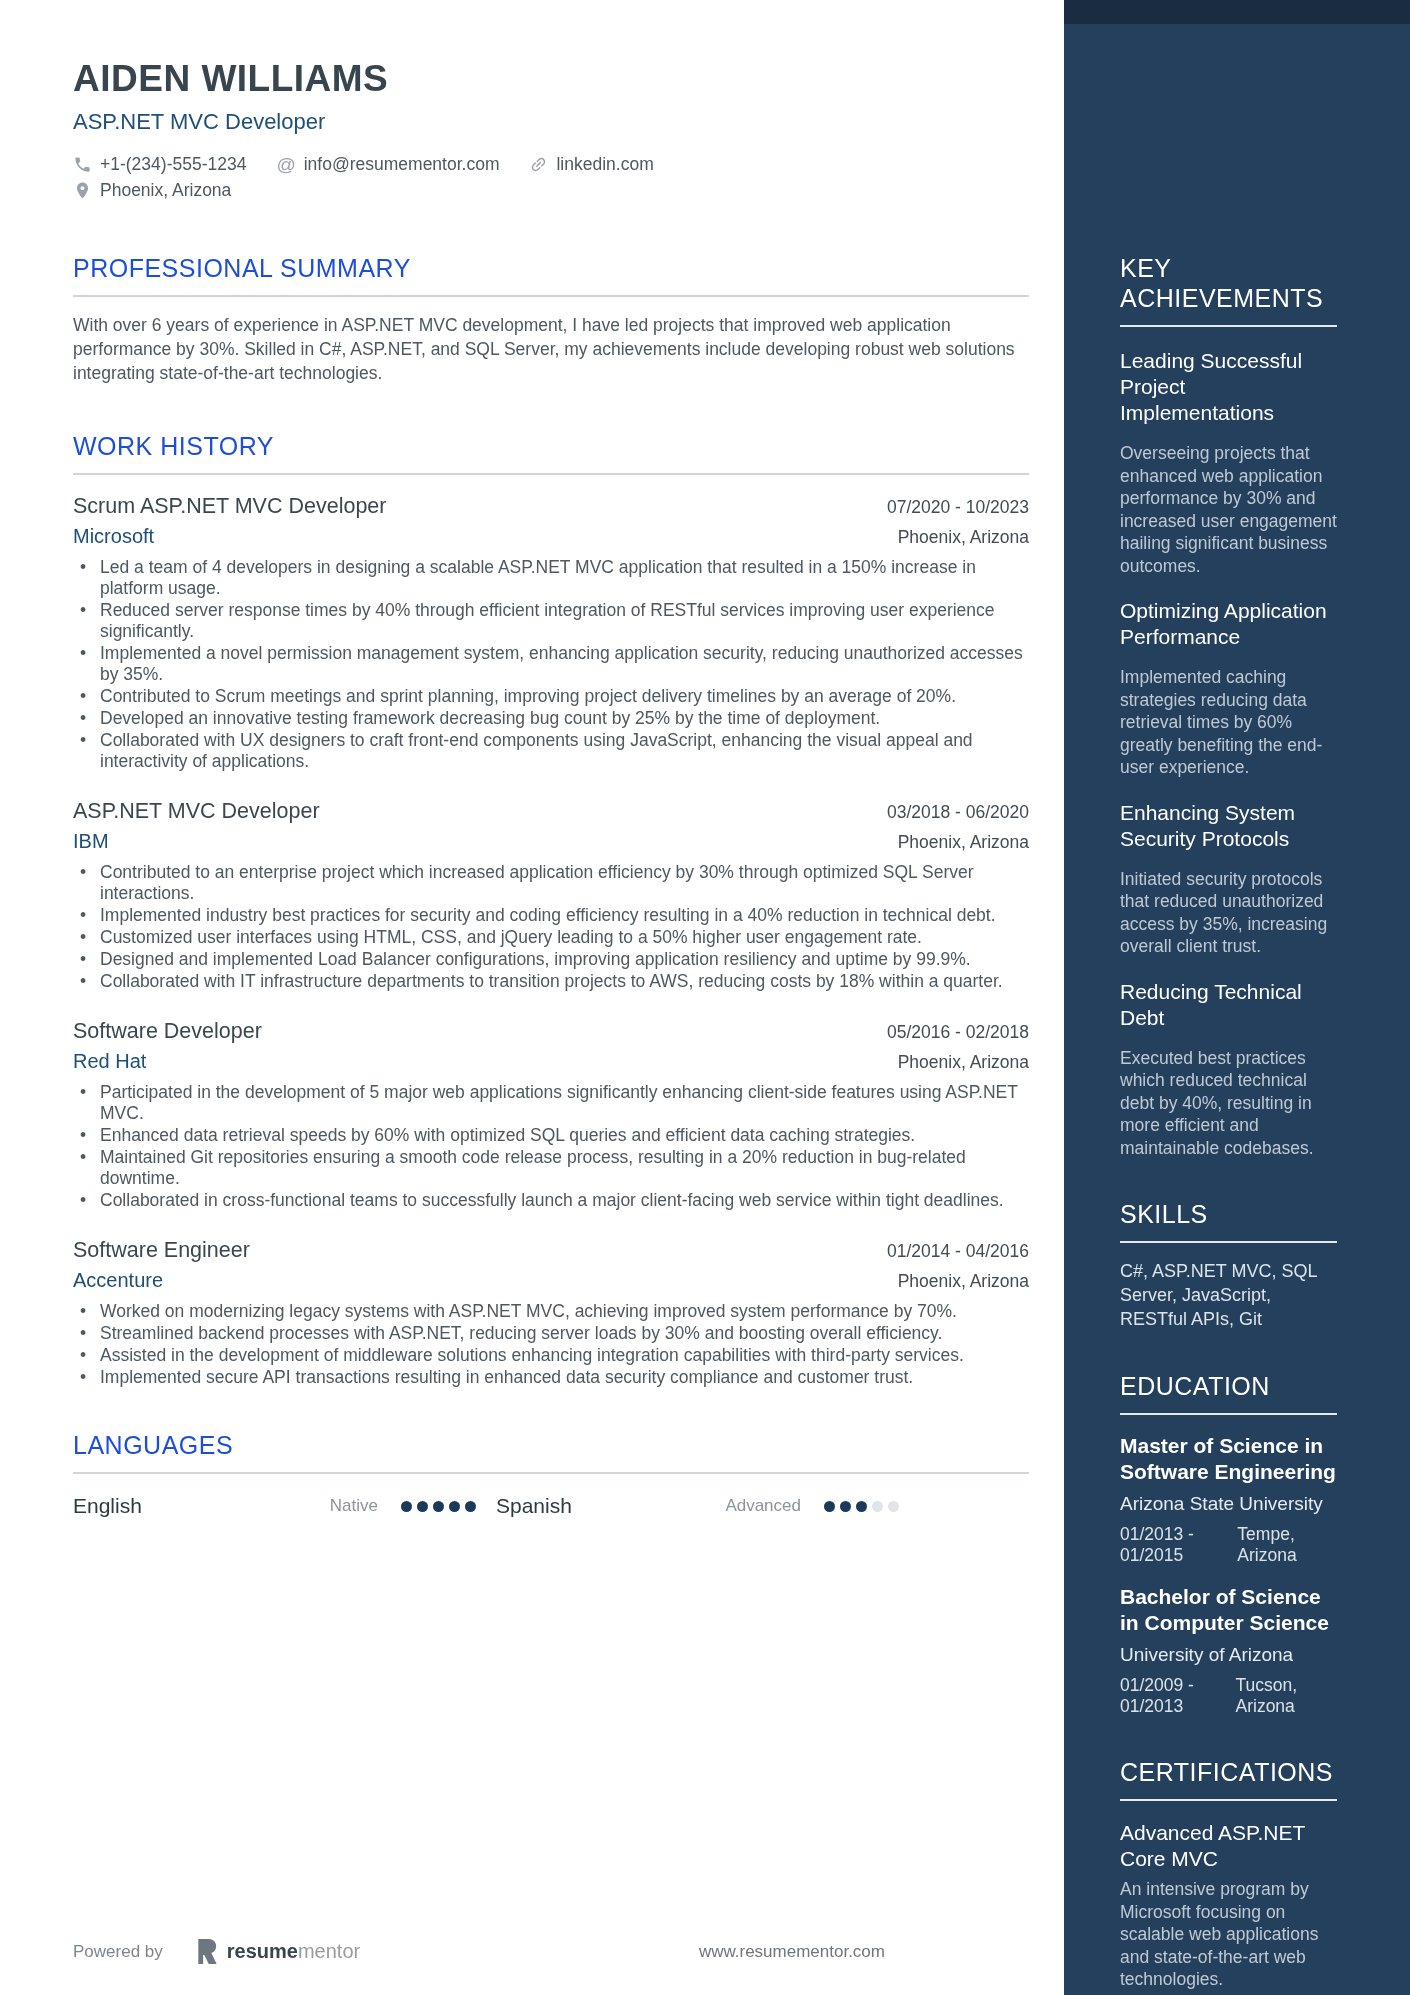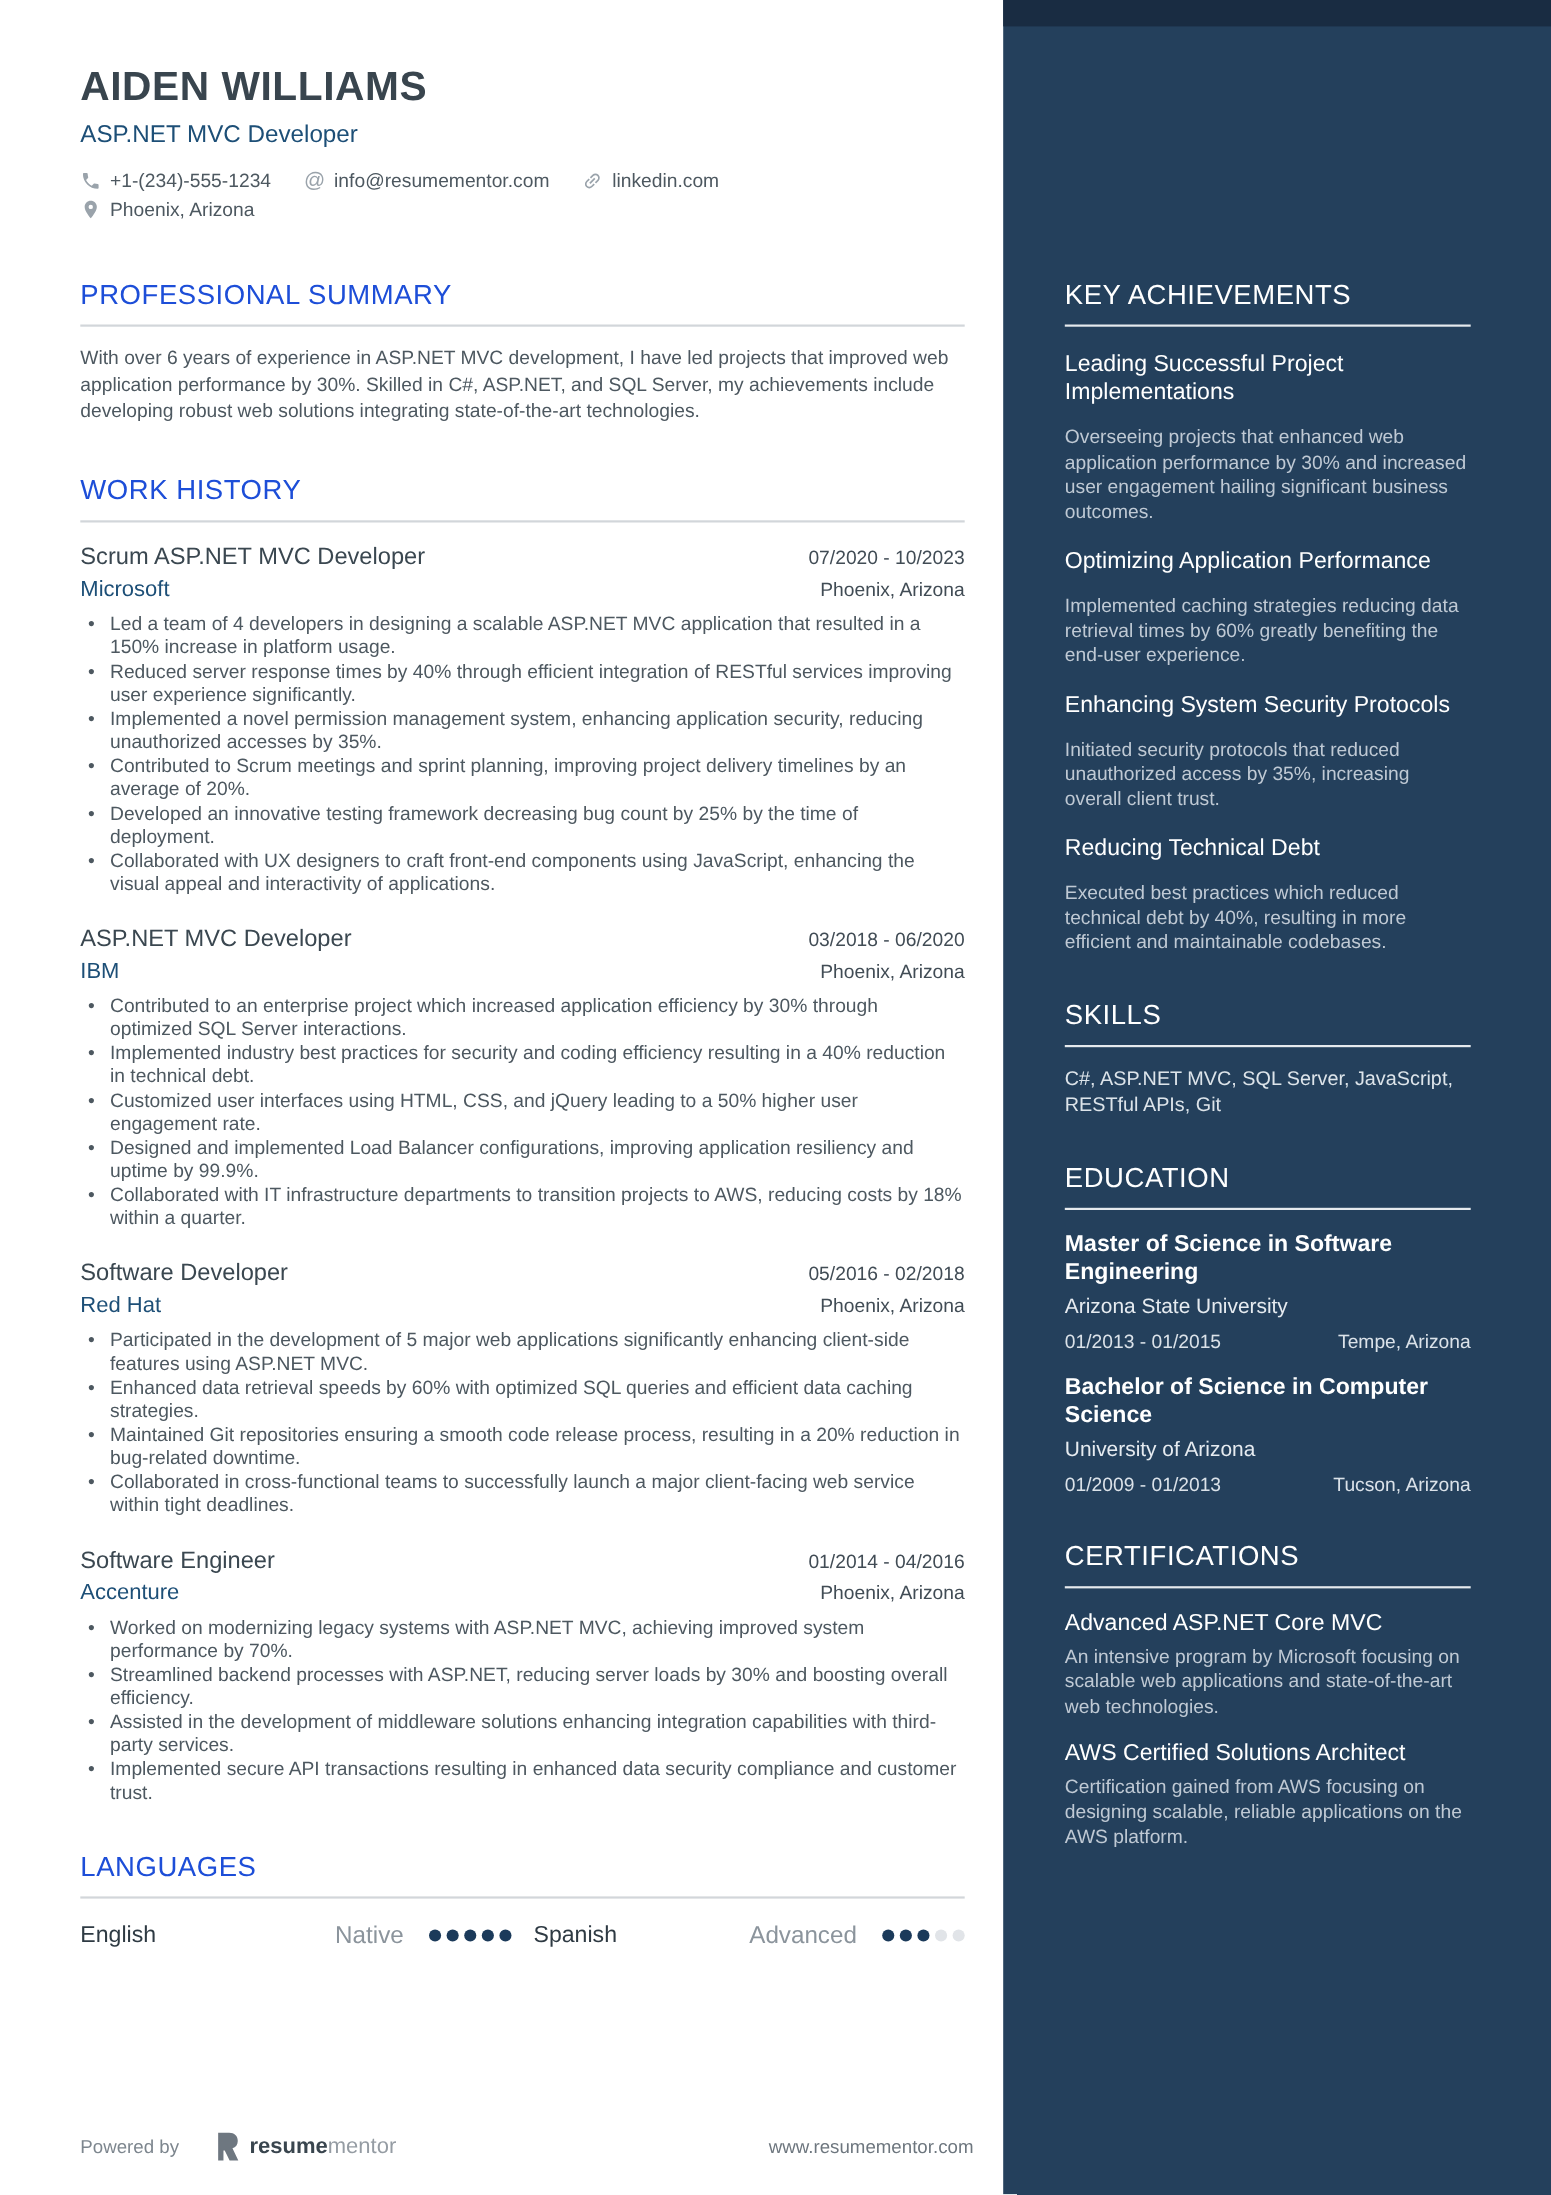--- a/index.html
+++ b/index.html
@@ -6,21 +6,21 @@
   .page{
     position:relative;
     width:1410px;height:1995px;
     background:#ffffff;
     font-family:"Liberation Sans", sans-serif;
     display:flex;
     overflow:hidden;
   }
   
   .main{
-    width:912px;box-sizing:border-box;
+    width:1064px;box-sizing:border-box;
     padding:58px 35px 0 73px;
     color:#4d5860;
   }
   .name{
     font-size:37px;font-weight:700;line-height:42px;
     color:#39454e;letter-spacing:.5px;
   }
   .job-subtitle{
     margin-top:8px;font-size:22px;line-height:27px;
     color:#1d4f77;font-weight:500;
@@ -50,21 +50,21 @@
   ul.bullets{list-style:none;margin:8px 0 0 0;padding:0;}
   ul.bullets li{
     position:relative;padding-left:27px;
     font-size:17.5px;line-height:21px;color:#4d5860;margin:0 0 1px 0;
   }
   ul.bullets li::before{content:"•";position:absolute;left:7px;top:0;color:#4d5860;}
   .lang-row{display:flex;margin-top:20px;}
   .lang-item{display:flex;align-items:center;width:403px;}
   .lang-item + .lang-item{margin-left:20px;}
   .lang-name{font-size:21px;color:#2e3a43;flex:1;}
-  .lang-level{font-size:22px;color:#8b949c;margin-right:18px;}
+  .lang-level{font-size:17px;color:#8b949c;margin-right:18px;}
   .dots{display:flex;align-items:center;}
   .dot{width:11px;height:11px;border-radius:50%;margin-left:5px;display:inline-block;}
   .dot.f{background:#1b3a5a;}
   .dot.e{background:#e1e4e8;}
   
   .footer{
     position:absolute;left:73px;top:1906px;width:812px;
     display:flex;align-items:center;margin-top:32px;
   }
   .powered{font-size:17px;color:#7d868e;}

